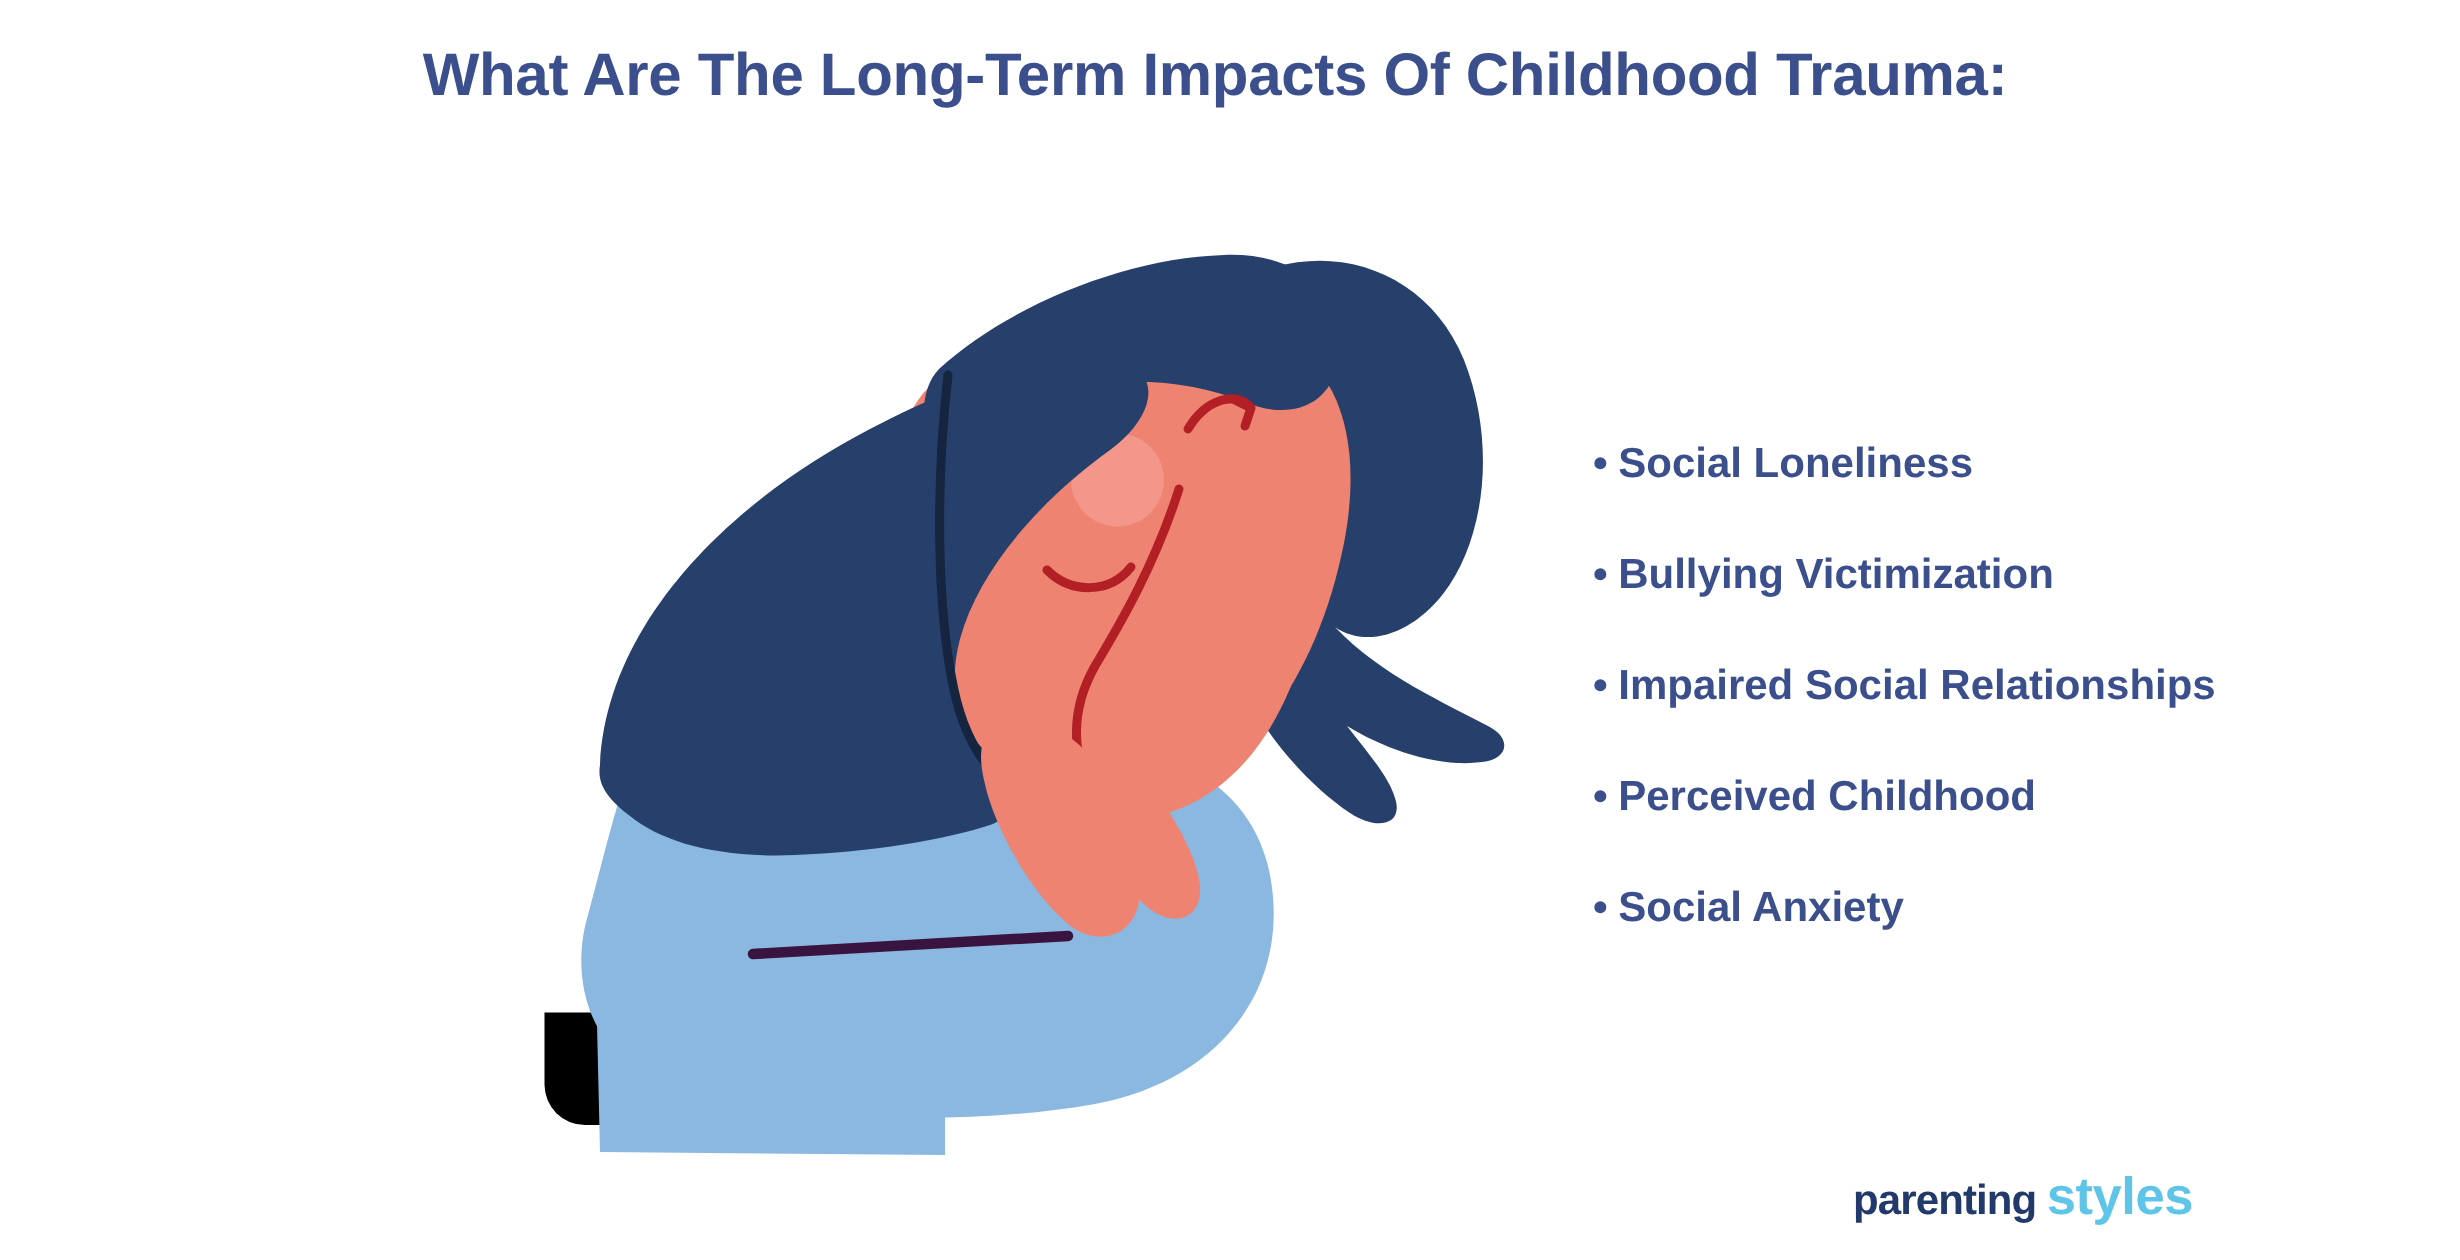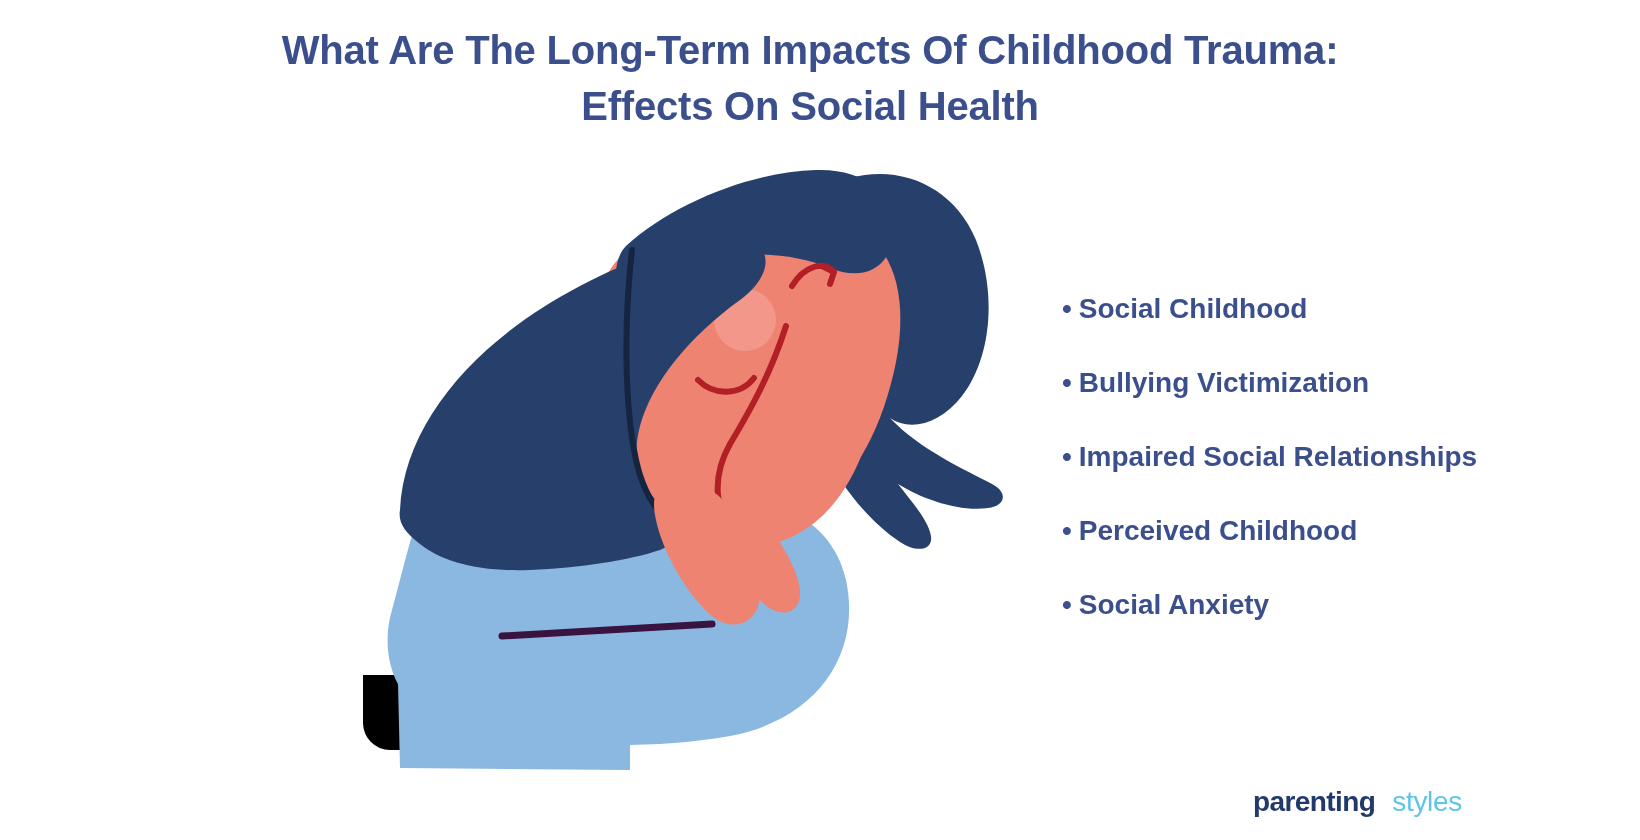--- a/index.html
+++ b/index.html
@@ -76,45 +76,44 @@
     margin-right: 7px;
   }
 
   
   .logo {
     position: absolute;
     right: 18px;
     bottom: 22px;
     display: flex;
     align-items: baseline;
-    gap: 17px;
+    gap: 7px;
   }
   .logo-parenting {
     font-family: "Liberation Sans", sans-serif;
     font-weight: bold;
     font-size: 28px;
     color: #223a6b;
     letter-spacing: -0.6px;
   }
   .logo-styles {
     font-family: "Liberation Sans", sans-serif;
-    font-weight: normal;
-    font-size: 28px;
+    font-weight: bold;
+    font-size: 35px;
     color: #5ec4e8;
     letter-spacing: -0.3px;
   }
 </style>
 </head>
 <body>
 
 <div class="canvas">
 
   <div class="title-block">
     <div class="title-line">What Are The Long-Term Impacts Of Childhood Trauma:</div>
-    <div class="title-line">Effects On Social Health</div>
   </div>
 
   <div class="illustration">
     <svg viewBox="0 0 700 690" xmlns="http://www.w3.org/2000/svg">
 
       <g>
         <path d="M33 525 L108 525 L108 600 L60 600 A27 27 0 0 1 33 573 Z" fill="#000000"></path>
       </g>
 
       <g>
@@ -234,21 +233,21 @@
                  C 430 472, 404 484, 382 466
                  C 356 444, 332 400, 326 370
                  C 322 352, 324 342, 332 338 Z" fill="#ef8372"></path>
       </g>
 
     </svg>
   </div>
 
   <div class="bullet-list">
     <div class="bullet-item">
-      <span class="bullet-dot">•</span><span>Social Childhood</span>
+      <span class="bullet-dot">•</span><span>Social Loneliness</span>
     </div>
     <div class="bullet-item">
       <span class="bullet-dot">•</span><span>Bullying Victimization</span>
     </div>
     <div class="bullet-item">
       <span class="bullet-dot">•</span><span>Impaired Social Relationships</span>
     </div>
     <div class="bullet-item">
       <span class="bullet-dot">•</span><span>Perceived Childhood</span>
     </div>

